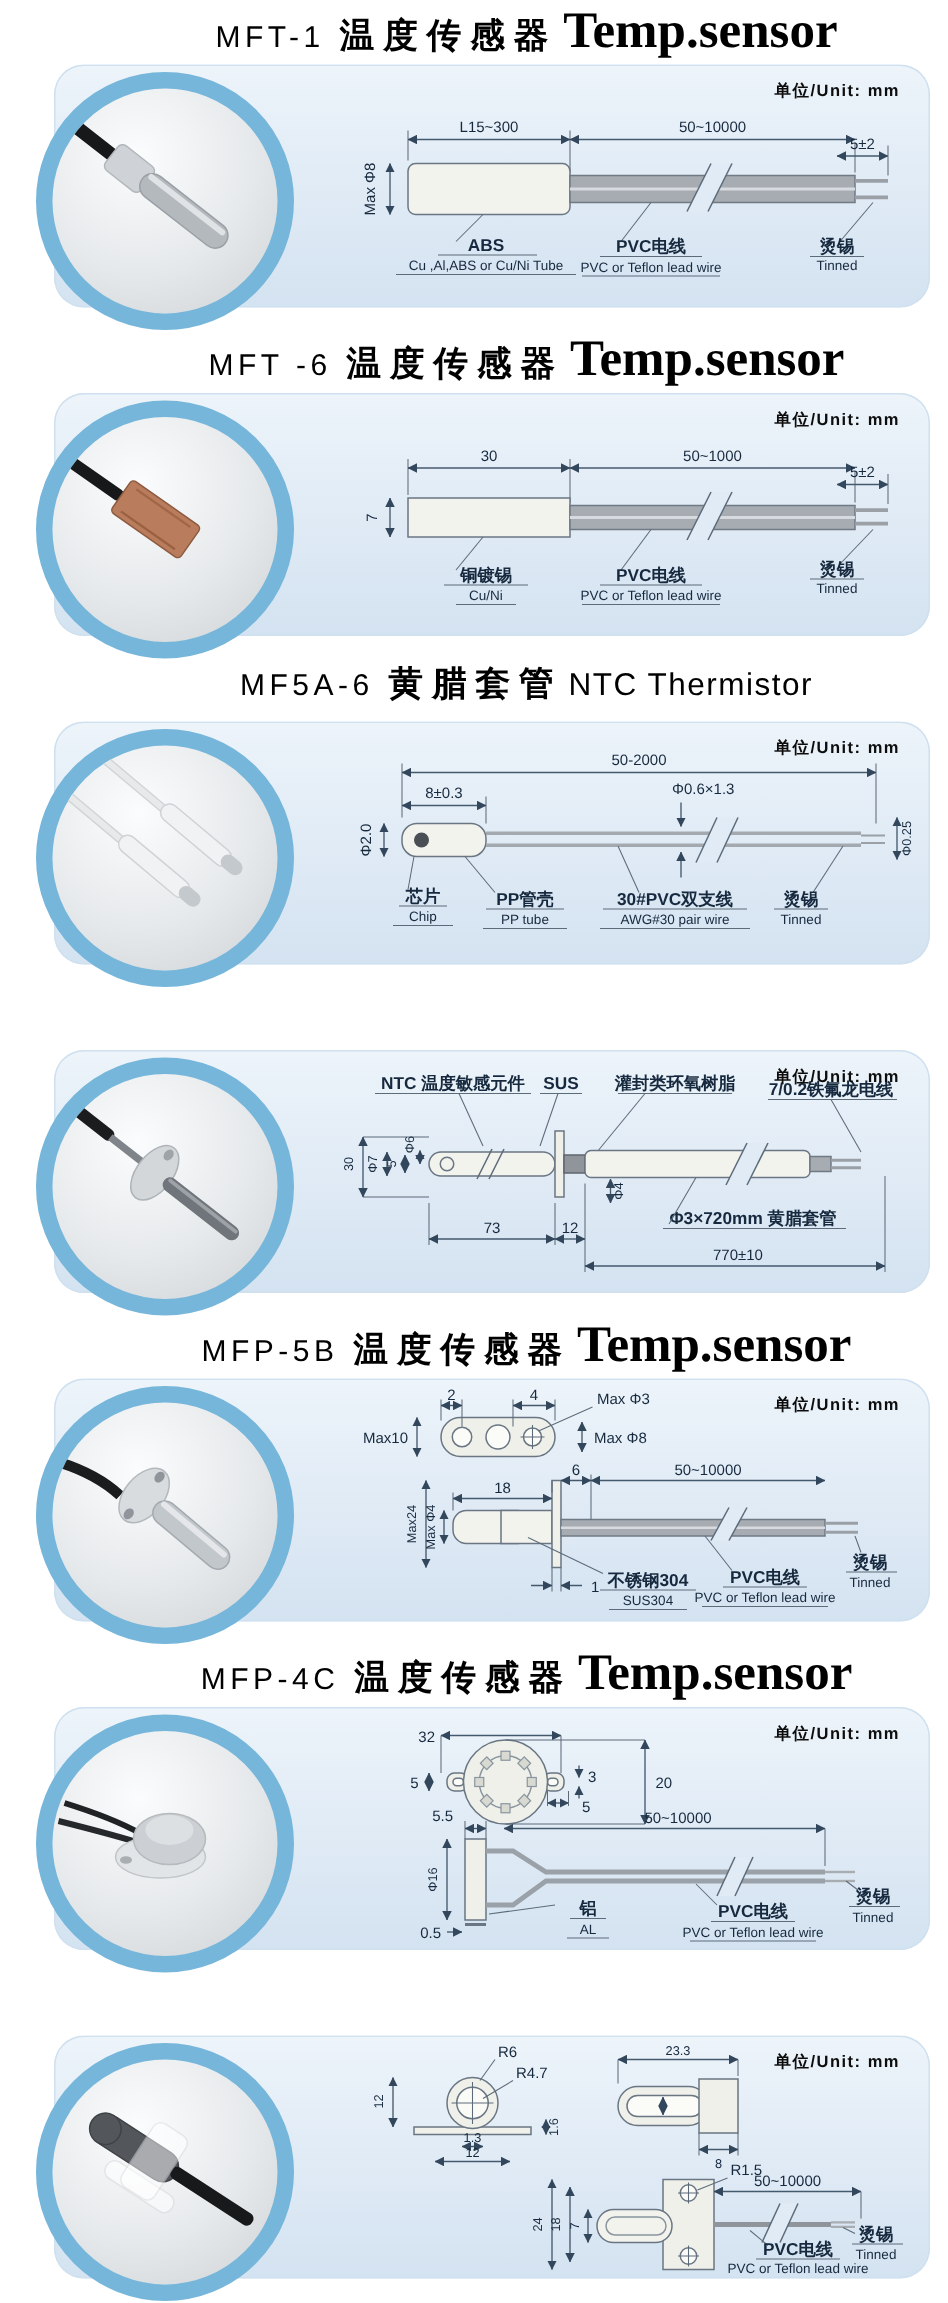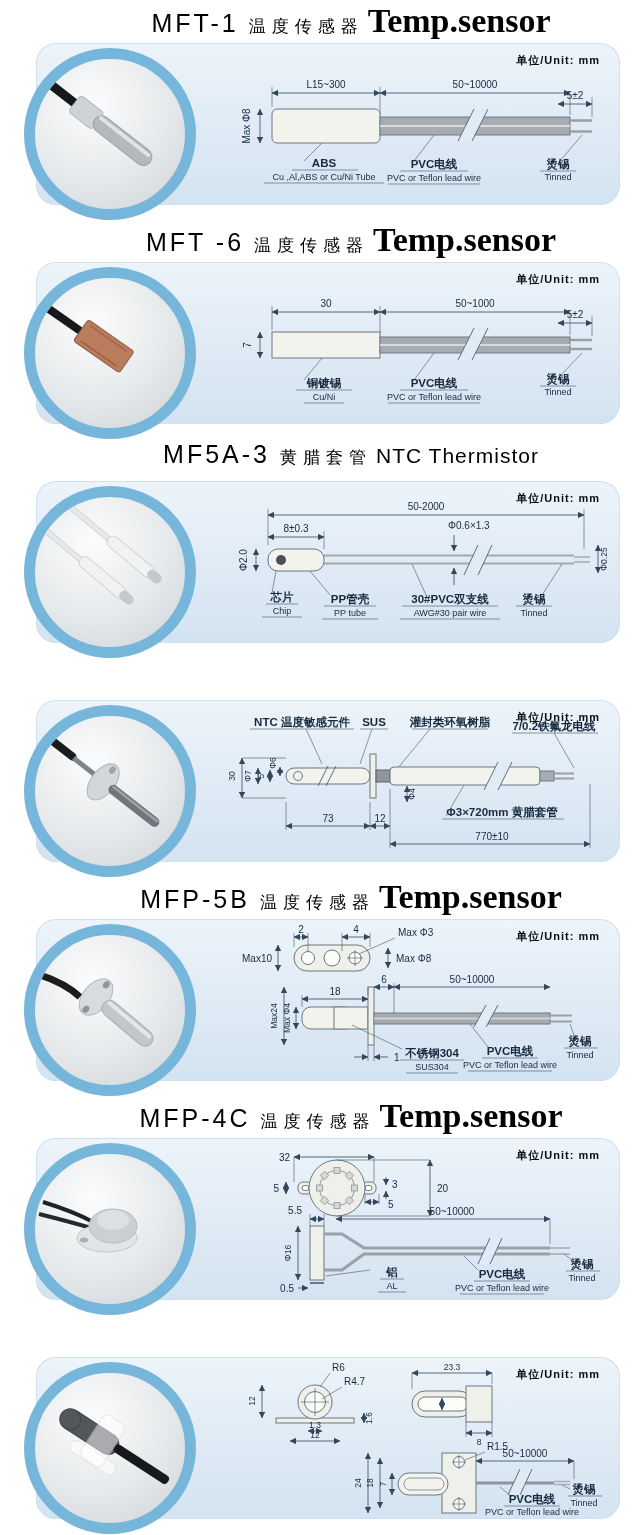--- a/index.html
+++ b/index.html
@@ -1,20 +1,20 @@
 <!DOCTYPE html>
 <html><head>
 <meta charset="utf-8">
 <style>
   html,body{margin:0;padding:0;}
   body{width:632px;height:1535px;background:#fff;font-family:"Liberation Sans",sans-serif;overflow:hidden;}
   .sec{height:219px;position:relative;}
   .title{position:absolute;top:2px;left:70px;right:0;margin:0;text-align:center;font-weight:normal;color:#000;white-space:nowrap;}
-  .title .model{font-size:25px;font-weight:500;letter-spacing:3px;}
-  .title .tcn{font-size:17px;font-weight:400;letter-spacing:6px;margin:16px 4px 0 10px;}
+  .title .model{font-size:20px;font-weight:500;letter-spacing:3px;}
+  .title .tcn{font-size:23px;font-weight:700;letter-spacing:6px;margin:16px 4px 0 10px;}
   .title .ten{font-family:"Liberation Serif",serif;font-weight:600;font-size:34px;}
   .title .ten.sans{font-family:"Liberation Sans",sans-serif;font-weight:500;font-size:21px;letter-spacing:1px;}
   .panel{position:absolute;top:43px;left:36px;right:12px;height:162px;border-radius:20px;
          background:linear-gradient(180deg,#edf4fa 0%,#dfeaf5 55%,#d4e3f1 100%);
          box-shadow:inset 0 0 0 1px #cfe0ef;}
   .photo{position:absolute;left:-12px;top:5px;width:150px;height:150px;border-radius:50%;
          border:11px solid #76b6da;overflow:hidden;z-index:2;
          background:radial-gradient(circle at 38% 30%,#fbfcfd 0%,#e6e9eb 55%,#cdd2d6 100%);}
   .photo svg{display:block;}
   .unit{position:absolute;top:10px;right:20px;font-size:11px;font-weight:bold;color:#0d0d0d;letter-spacing:1px;z-index:3;}
@@ -148,21 +148,21 @@
       <line class="xln" x1="186" y1="127" x2="278" y2="127"></line>
       <line class="xln" x1="380" y1="77" x2="358" y2="100"></line>
       <text class="cn" x="356" y="107" text-anchor="middle">烫锡</text>
       <line class="xln" x1="338" y1="110" x2="374" y2="110"></line>
       <text class="en" x="356" y="119" text-anchor="middle">Tinned</text>
     </svg>
   </div>
 </div>
 
 <div class="sec">
-  <h2 class="title"><span class="model">MF5A-3</span><span class="tcn">黄腊套管</span><span class="ten sans">NTC Thermistor</span></h2>
+  <h2 class="title"><span class="model">MF5A-6</span><span class="tcn">黄腊套管</span><span class="ten sans">NTC Thermistor</span></h2>
   <div class="panel">
     <div class="photo">
       <svg width="150" height="150" viewBox="0 0 150 150">
         <g transform="rotate(40 75 75)">
           <rect x="-15" y="48" width="72" height="5" rx="2.5" fill="#e8e9ea" stroke="#d2d5d8"></rect>
           <rect x="52" y="44" width="58" height="12" rx="6" fill="#f1f2f3" stroke="#d0d3d6"></rect>
           <rect x="104" y="45" width="16" height="10" rx="5" fill="#c4c9cd"></rect>
         </g>
         <g transform="rotate(40 75 75) translate(-8 34)">
           <rect x="-15" y="48" width="72" height="5" rx="2.5" fill="#e8e9ea" stroke="#d2d5d8"></rect>

